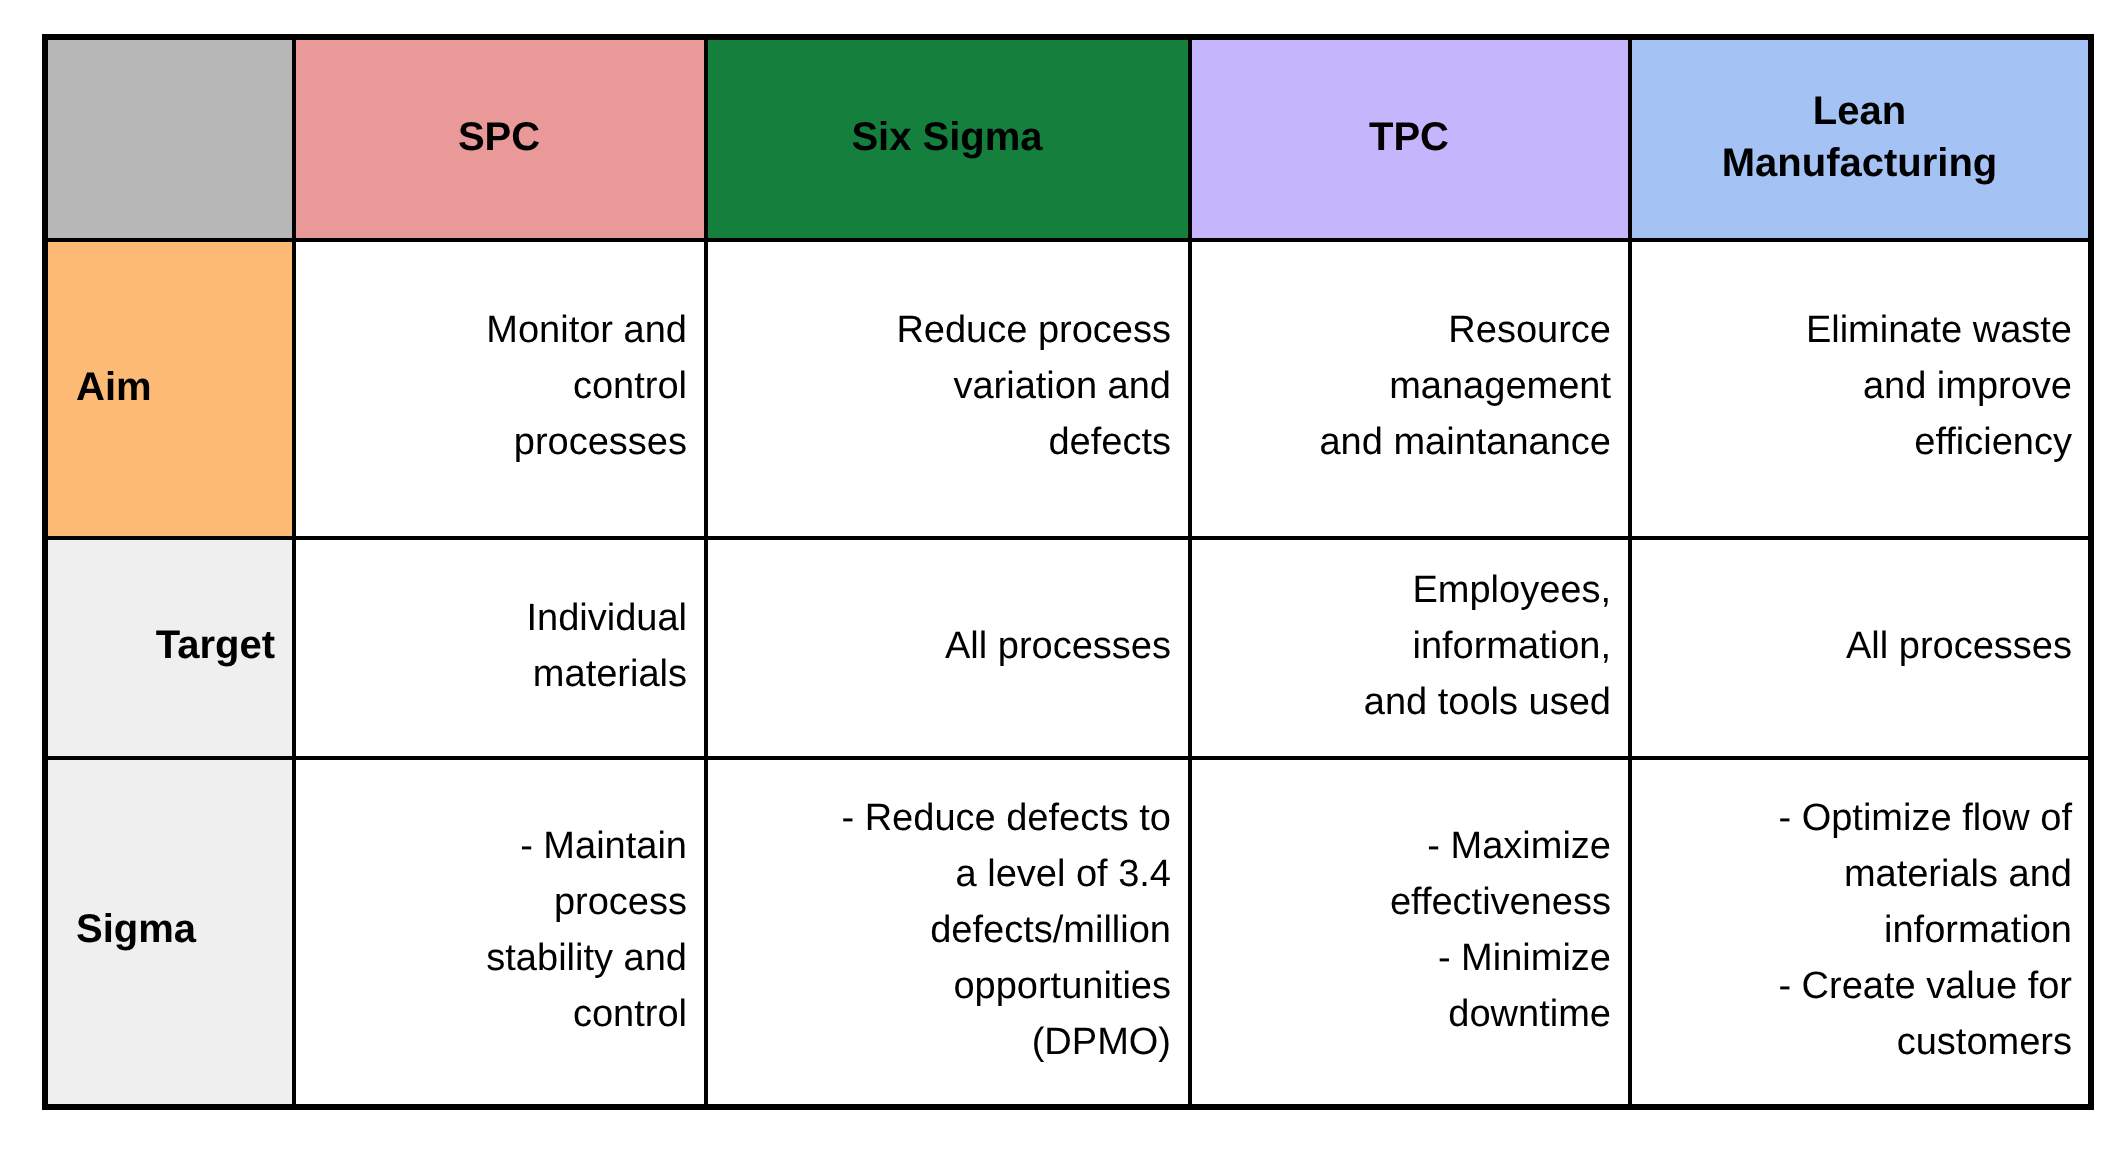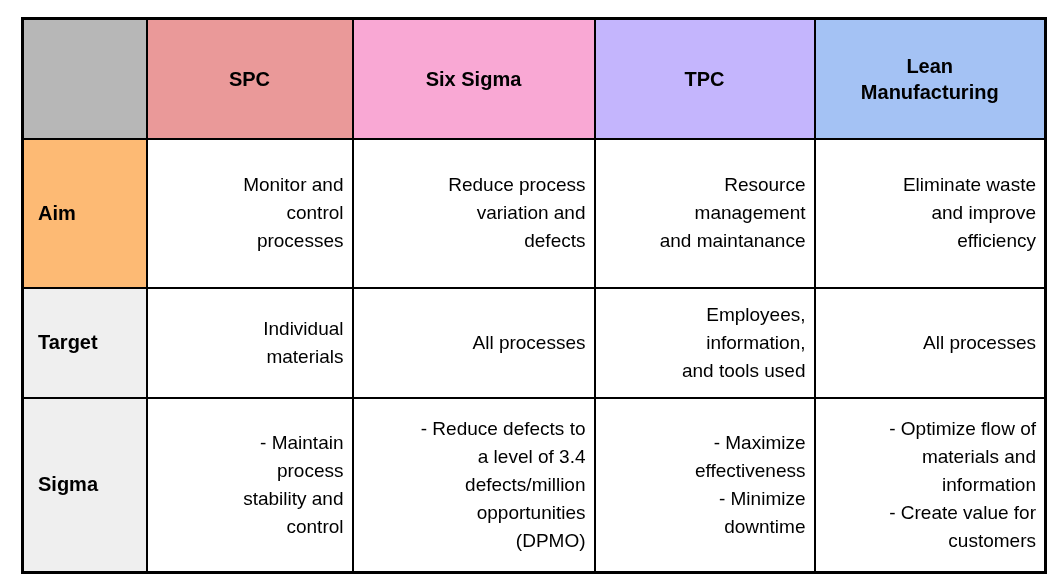--- a/index.html
+++ b/index.html
@@ -18,21 +18,21 @@
   table.compare {
     border-collapse: collapse;
     table-layout: fixed;
     width: 1023px;
     border: 3px solid #000000;
   }
   table.compare th, table.compare td {
     border: 2px solid #000000;
     overflow: hidden;
   }
-  tr.r-head   { height: 120px; }
+  tr.r-head   { height: 101px; }
   tr.r-aim    { height: 149px; }
   tr.r-target { height: 110px; }
   tr.r-focus  { height: 175px; }
 
   thead th {
     font-size: 20px;
     font-weight: bold;
     text-align: center;
     vertical-align: middle;
     line-height: 1.3;
@@ -76,21 +76,21 @@
       <col style="width:242px">
       <col style="width:220px">
       <col style="width:231px">
     </colgroup>
     <thead>
       <tr class="r-head">
         <th class="corner" style="background: rgb(183, 183, 183);"></th>
         <th style="background: rgb(234, 153, 153);">
           <span class="hdr-text">SPC</span>
         </th>
-        <th style="background: #f9a8d4;">
+        <th style="background: #15803d;">
           <span class="hdr-text">Six Sigma</span>
         </th>
         <th style="background: #c4b5fd;">
           <span class="hdr-text">TPC</span>
         </th>
         <th style="background: rgb(164, 194, 244);">
           <span class="hdr-text">Lean
 Manufacturing</span>
         </th>
       </tr>
@@ -113,21 +113,21 @@
 management
 and maintanance</div>
           </td>
         <td class="body-cell">
             <div class="cell-text">Eliminate waste
 and improve
 efficiency</div>
           </td>
       </tr>
       <tr class="r-target">
-        <th class="row-label" style="background: rgb(239, 239, 239);">Target</th>
+        <th class="row-label" style="background: rgb(239, 239, 239); text-align: right;">Target</th>
         <td class="body-cell">
             <div class="cell-text">Individual
 materials</div>
           </td>
         <td class="body-cell">
             <div class="cell-text">All processes</div>
           </td>
         <td class="body-cell">
             <div class="cell-text">Employees,
 information,

